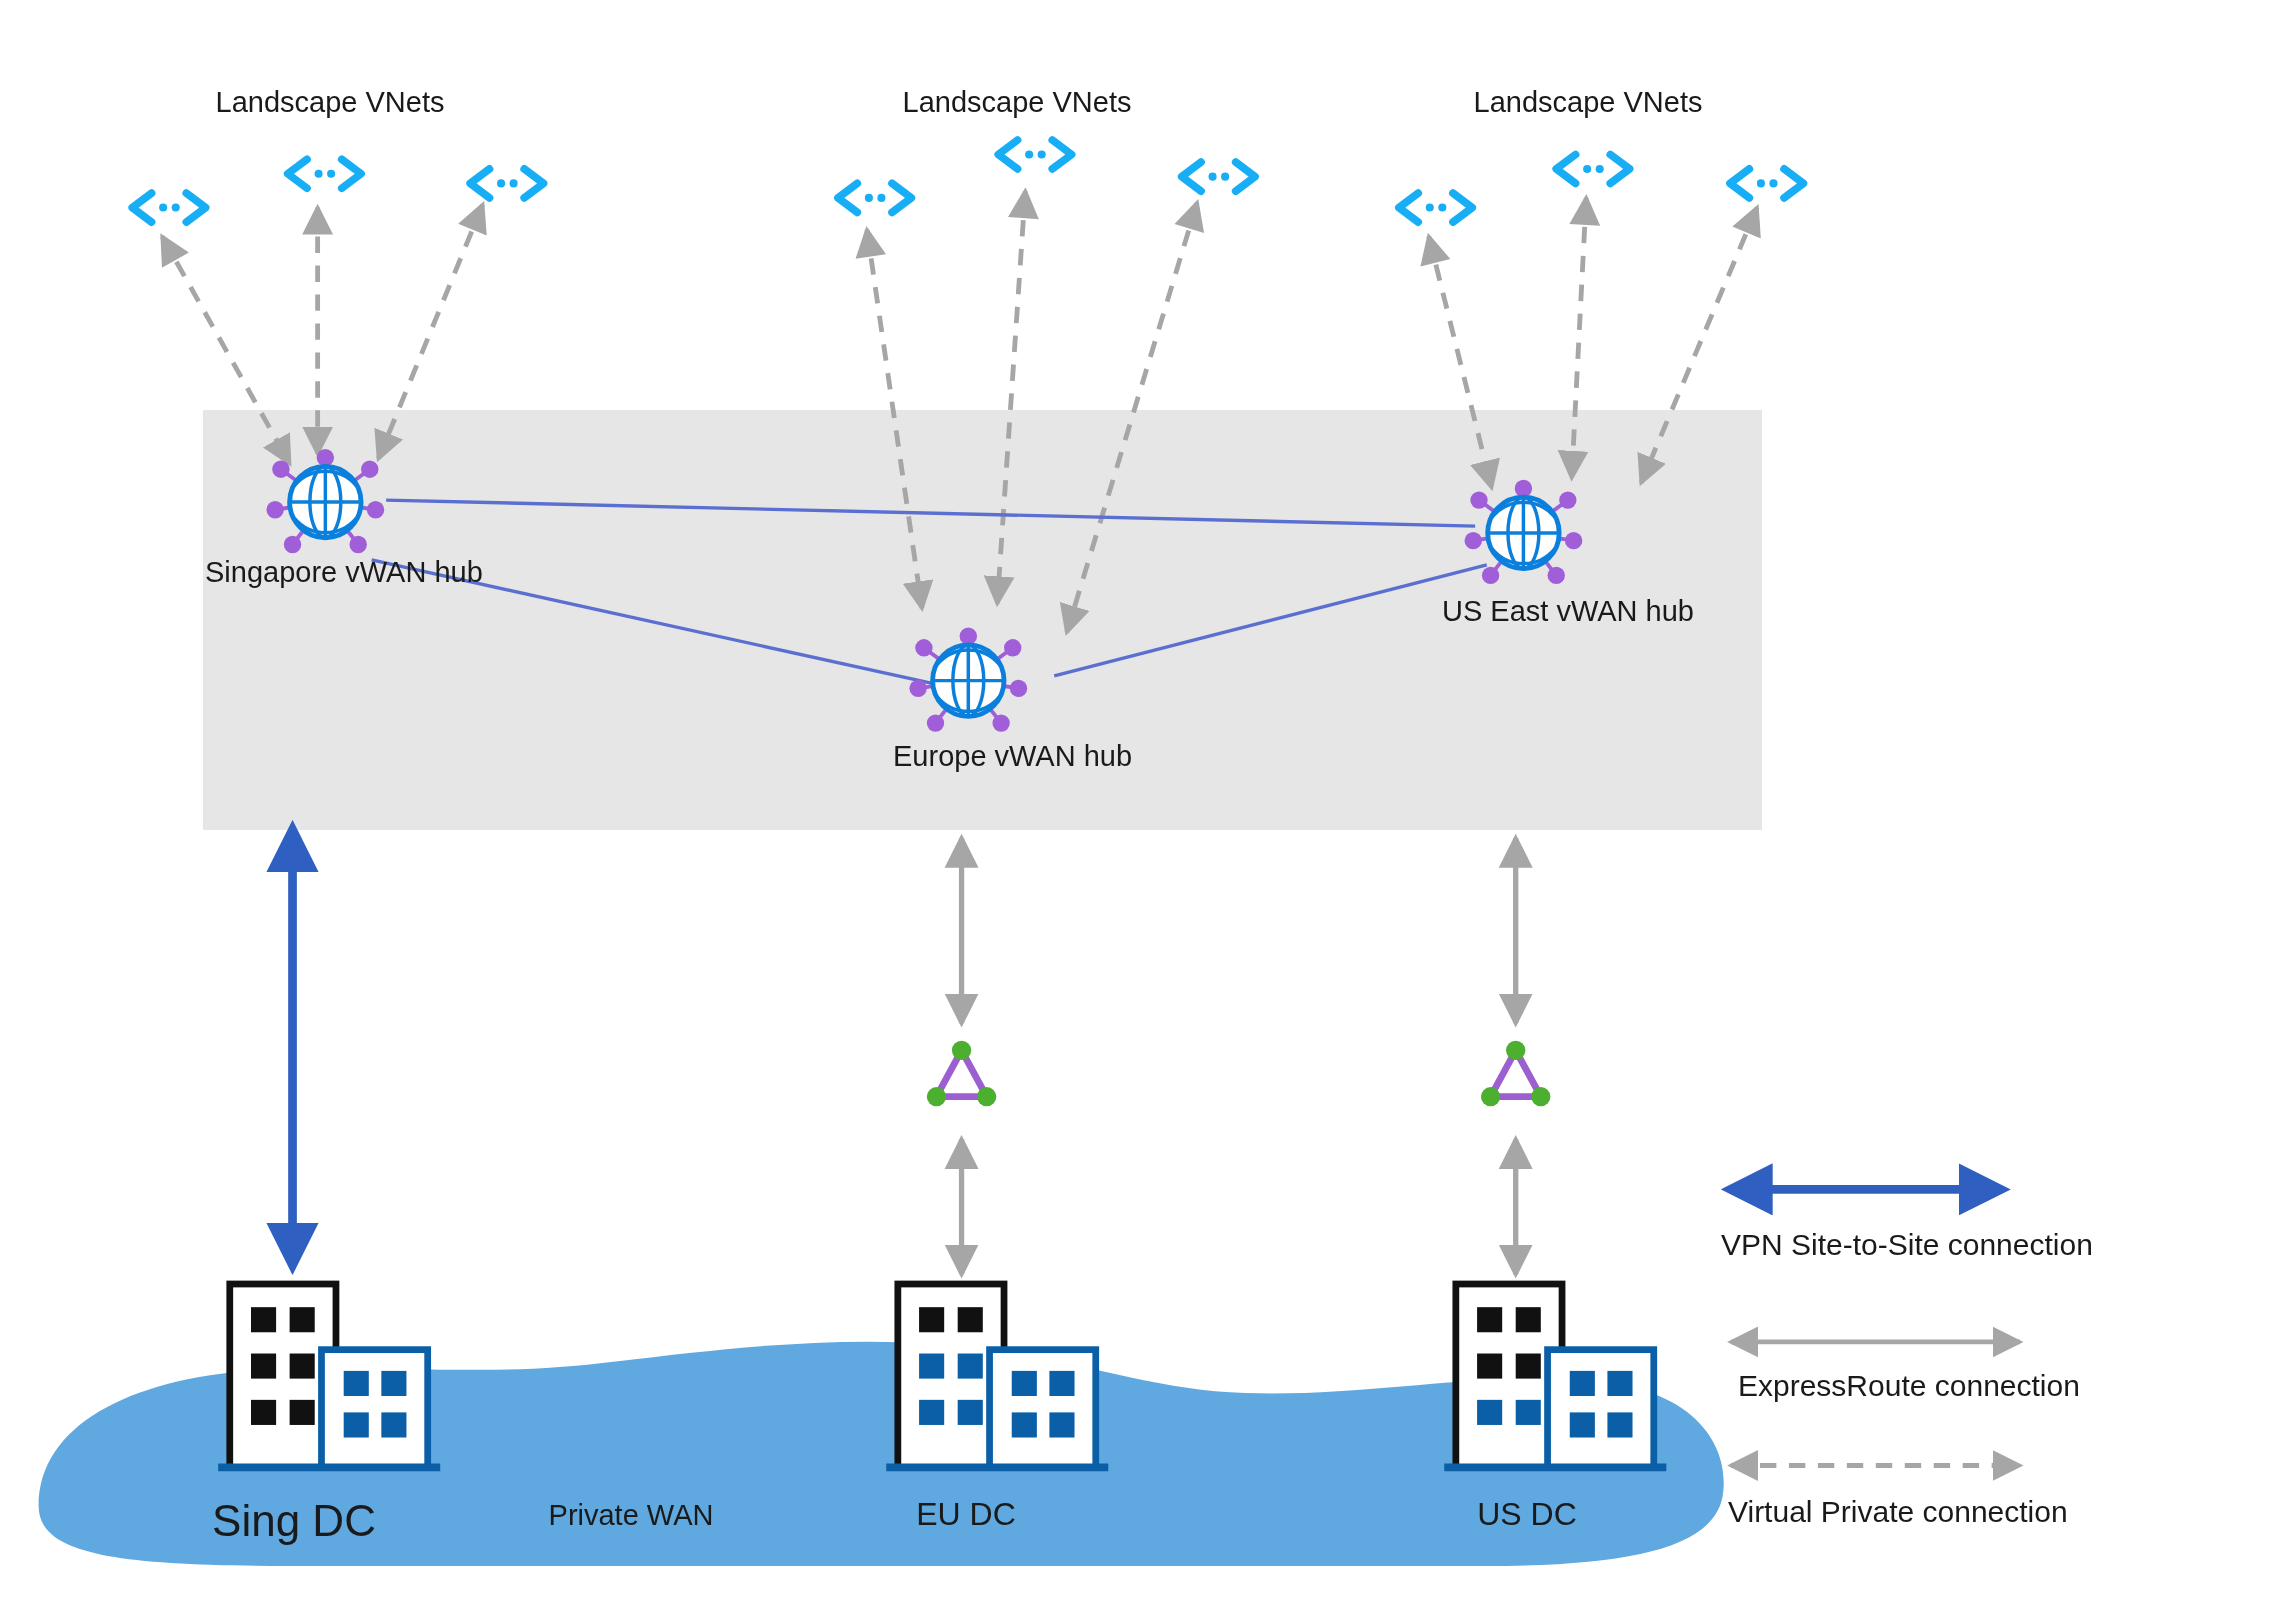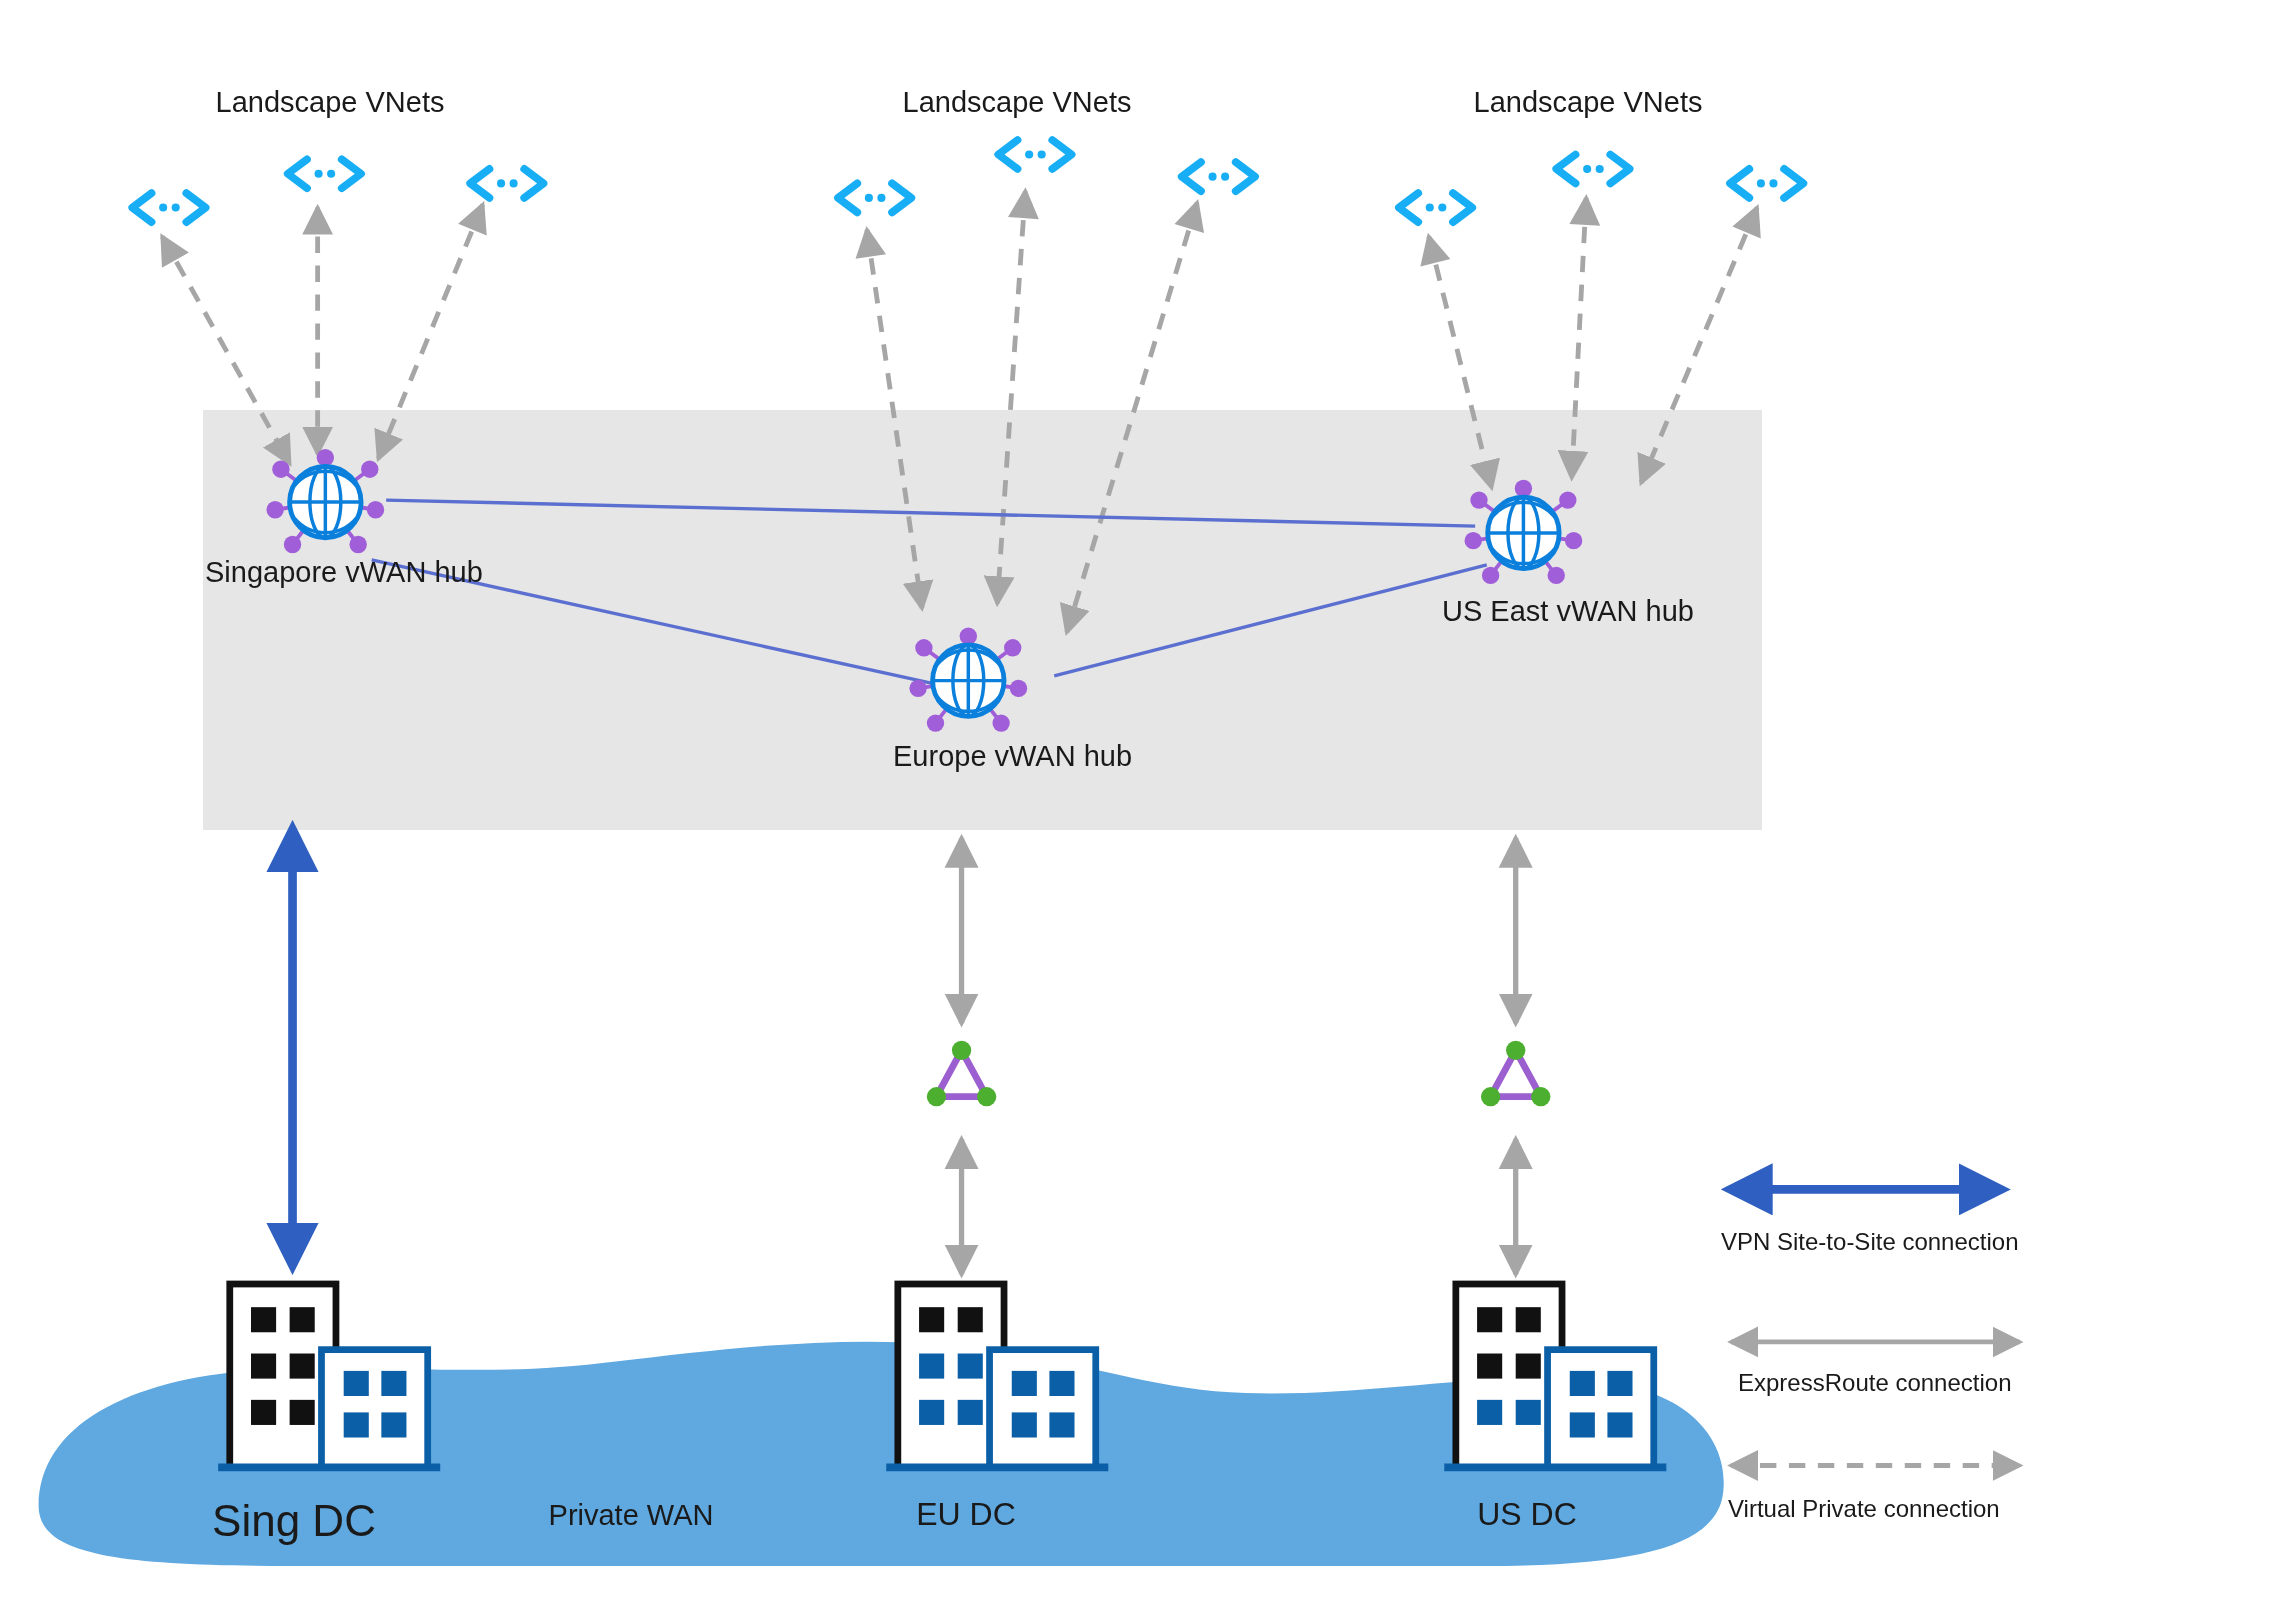--- a/index.html
+++ b/index.html
@@ -27,21 +27,21 @@
     font-family: "Liberation Sans", sans-serif;
   }
   .label.center { transform: translateX(-50%); }
   .hub-band {
     position: absolute;
     background: #e6e6e6;
   }
   svg { display: block; }
   .legend-label {
     position: absolute;
-    font-size: 24px;
+    font-size: 30px;
     color: #1a1a1a;
     white-space: nowrap;
   }
 </style>
 </head>
 <body>
 
 <div id="canvas">
 
   <div class="label center" style="left:330px; top:85px;">Landscape VNets</div>

